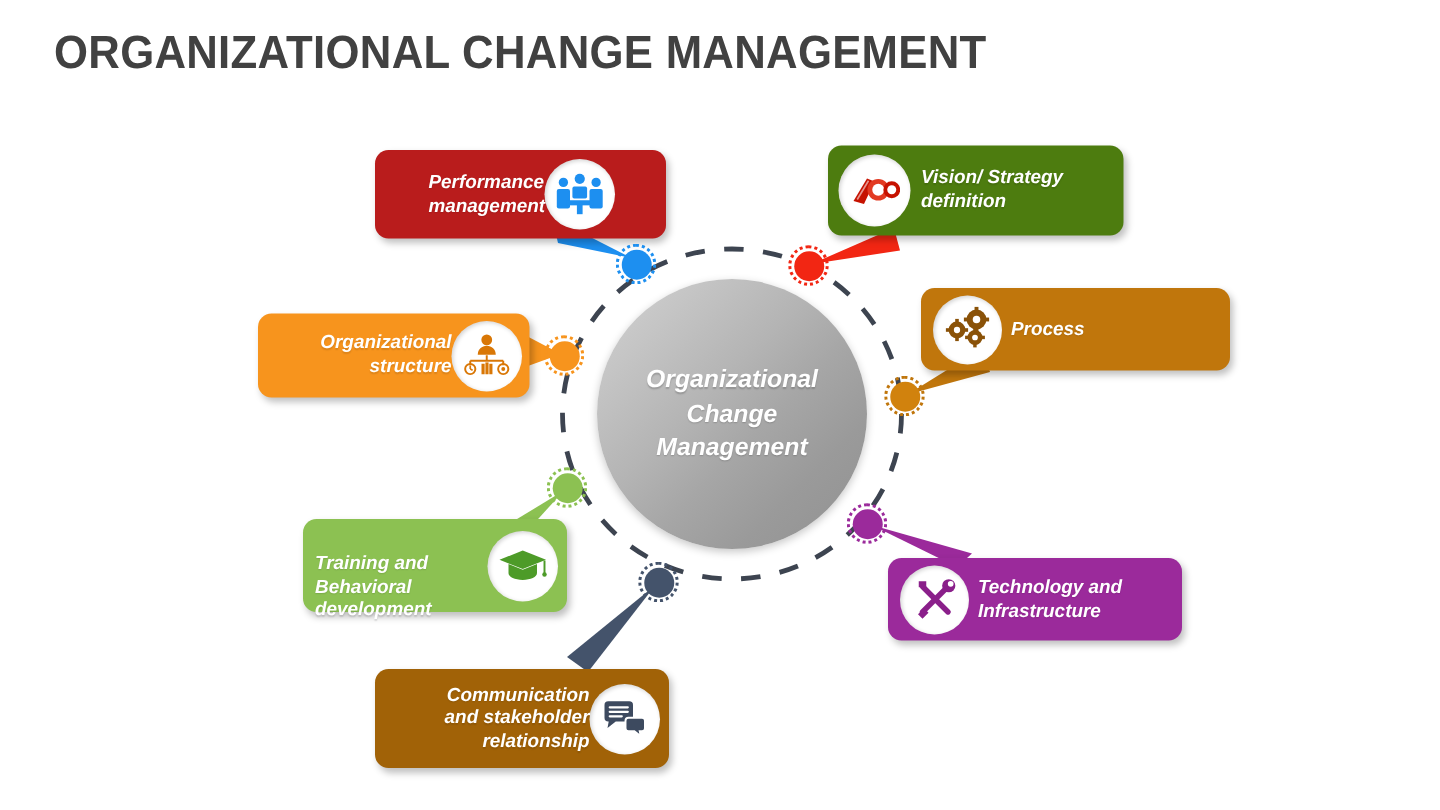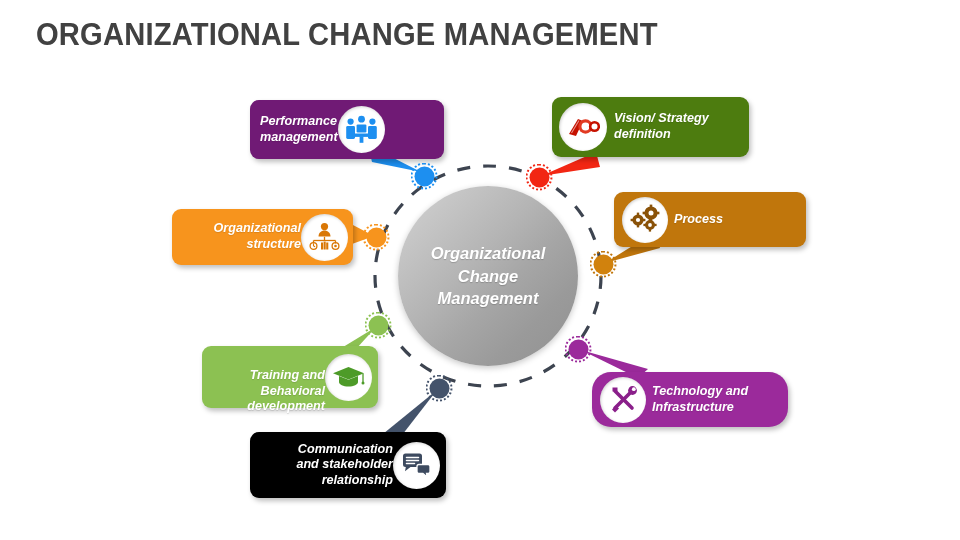--- a/index.html
+++ b/index.html
@@ -167,21 +167,21 @@
 
       <ellipse id="ring-path" cx="488" cy="276" rx="113" ry="110" fill="none" stroke="#3d4450" stroke-width="3.2" stroke-dasharray="13 13" stroke-linecap="butt"></ellipse>
     </svg>
 
     <div id="center-circle">
       <div id="center-label">Organizational
 Change
 Management</div>
     </div>
 
-    <div class="callout" style="left:250px; top:100px; width:176px; height:59px; background:#701a75; padding:0 8px 0 10px; justify-content:flex-start;">
+    <div class="callout" style="left:250px; top:100px; width:176px; height:59px; background:#b91c1c; padding:0 8px 0 10px; justify-content:center;">
       <div class="callout-text" style="text-align:left;">Performance
 management</div>
       <div class="icon-badge" style="width:47px;height:47px;">
         <svg width="33" height="29" viewBox="0 0 33 29">
           <circle cx="16.5" cy="4.2" r="3.4" fill="#1d8ff0"></circle>
           <circle cx="5.6" cy="6.6" r="3.1" fill="#1d8ff0"></circle>
           <circle cx="27.4" cy="6.6" r="3.1" fill="#1d8ff0"></circle>
           <rect x="1.2" y="11" width="8.8" height="13" rx="1.4" fill="#1d8ff0"></rect>
           <rect x="23" y="11" width="8.8" height="13" rx="1.4" fill="#1d8ff0"></rect>
           <rect x="11.6" y="9.4" width="9.8" height="8" rx="1.2" fill="#1d8ff0"></rect>
@@ -199,21 +199,21 @@
           <circle cx="19.5" cy="12.5" r="7.2" fill="#e23a22"></circle>
           <circle cx="19.5" cy="12.5" r="4" fill="#ffffff"></circle>
           <circle cx="28.5" cy="12.5" r="5.6" fill="#c61200"></circle>
           <circle cx="28.5" cy="12.5" r="3" fill="#ffffff"></circle>
         </svg>
       </div>
       <div class="callout-text" style="text-align:left;">Vision/ Strategy
 definition</div>
     </div>
 
-    <div class="callout" style="left:614px; top:192px; width:174px; height:55px; background:#c0760c; padding:0 10px 0 8px;">
+    <div class="callout" style="left:614px; top:192px; width:174px; height:55px; background:#c0760c; padding:0 24px 0 8px;">
       <div class="icon-badge" style="width:46px;height:46px;margin-right:6px;">
         <svg width="33" height="31" viewBox="0 0 33 31">
           <g fill="#8a5208">
             <circle cx="22" cy="9" r="6.6"></circle>
             <circle cx="9" cy="16" r="5.6"></circle>
             <circle cx="21" cy="21" r="5"></circle>
           </g>
           <g fill="#ffffff">
             <circle cx="22" cy="9" r="2.5"></circle>
             <circle cx="9" cy="16" r="2.1"></circle>
@@ -231,56 +231,56 @@
             <rect x="19.8" y="14.4" width="2.3" height="2.8"></rect>
             <rect x="19.8" y="24.8" width="2.3" height="2.8"></rect>
             <rect x="14.4" y="19.8" width="2.8" height="2.3"></rect>
             <rect x="24.8" y="19.8" width="2.8" height="2.3"></rect>
           </g>
         </svg>
       </div>
       <div class="callout-text" style="text-align:left;">Process</div>
     </div>
 
-    <div class="callout" style="left:592px; top:372px; width:178px; height:55px; background:#9b2a9b; padding:0 10px 0 8px;border-radius:19px;">
+    <div class="callout" style="left:592px; top:372px; width:178px; height:55px; background:#9b2a9b; padding:0 10px 0 8px;">
       <div class="icon-badge" style="width:46px;height:46px;margin-right:6px;">
         <svg width="31" height="31" viewBox="0 0 31 31">
           <g stroke="#8a1f8a" stroke-width="3.6" stroke-linecap="round">
             <line x1="7" y1="7" x2="24" y2="24"></line>
             <line x1="24" y1="7" x2="7" y2="24"></line>
           </g>
           <path d="M4.5 3.5 l5 0 l0 4 l-5 0 z" fill="#8a1f8a"></path>
           <circle cx="24.5" cy="6.5" r="4.4" fill="#8a1f8a"></circle>
           <circle cx="25.8" cy="5.2" r="1.9" fill="#ffffff"></circle>
           <path d="M4 25.5 l4 -4 l3 3 l-4 4 z" fill="#8a1f8a"></path>
         </svg>
       </div>
       <div class="callout-text" style="text-align:left;">Technology and
 Infrastructure</div>
     </div>
 
-    <div class="callout" style="left:250px; top:432px; width:180px; height:66px; background:#000000; padding:0 6px 0 10px; justify-content:space-between;">
+    <div class="callout" style="left:250px; top:446px; width:180px; height:66px; background:#a16207; padding:0 6px 0 10px; justify-content:space-between;">
       <div class="callout-text" style="text-align:right;flex:1;">Communication
 and stakeholder
 relationship</div>
       <div class="icon-badge" style="width:47px;height:47px;">
         <svg width="31" height="25" viewBox="0 0 31 25">
           <path d="M2 3 a2.5 2.5 0 0 1 2.5 -2.5 h14 a2.5 2.5 0 0 1 2.5 2.5 v8.5 a2.5 2.5 0 0 1 -2.5 2.5 h-9 l-5.5 4.3 l0.8 -4.3 h-0.3 a2.5 2.5 0 0 1 -2.5 -2.5 z" fill="#3d4a5f"></path>
           <g stroke="#ffffff" stroke-width="1.5" stroke-linecap="round">
             <line x1="5.5" y1="4.5" x2="17.5" y2="4.5"></line>
             <line x1="5.5" y1="7.5" x2="17.5" y2="7.5"></line>
             <line x1="5.5" y1="10.5" x2="13.5" y2="10.5"></line>
           </g>
           <path d="M16 13.5 a2 2 0 0 1 2 -2 h9 a2 2 0 0 1 2 2 v5 a2 2 0 0 1 -2 2 h-1.5 l0.7 3.4 l-4.3 -3.4 h-3.9 a2 2 0 0 1 -2 -2 z" fill="#3d4a5f" stroke="#ffffff" stroke-width="1.3"></path>
         </svg>
       </div>
     </div>
 
     <div class="callout" style="left:202px; top:346px; width:162px; height:62px; background:#8cc152; padding:0 6px 0 8px; justify-content:space-between;">
-      <div class="callout-text" style="text-align:right;flex:1;margin-top:29px;">Training and
+      <div class="callout-text" style="flex:1;margin-top:29px;">Training and
 Behavioral
 development</div>
       <div class="icon-badge" style="width:47px;height:47px;">
         <svg width="33" height="25" viewBox="0 0 33 25">
           <path d="M16.5 2 L32 8.2 L16.5 14.4 L1 8.2 Z" fill="#4d9b28"></path>
           <path d="M7 11 v6 c0 2.6 4.3 4.6 9.5 4.6 s9.5 -2 9.5 -4.6 v-6 l-9.5 3.8 z" fill="#4d9b28"></path>
           <line x1="31" y1="8.6" x2="31" y2="17" stroke="#4d9b28" stroke-width="1.3"></line>
           <circle cx="31" cy="18" r="1.5" fill="#4d9b28"></circle>
         </svg>
       </div>

